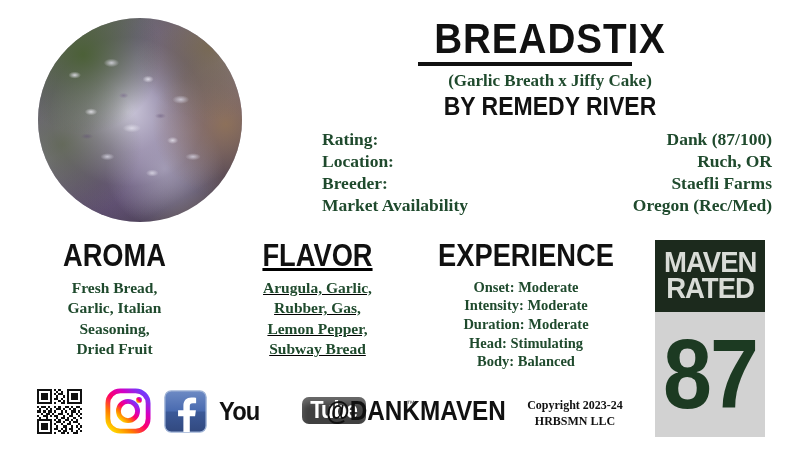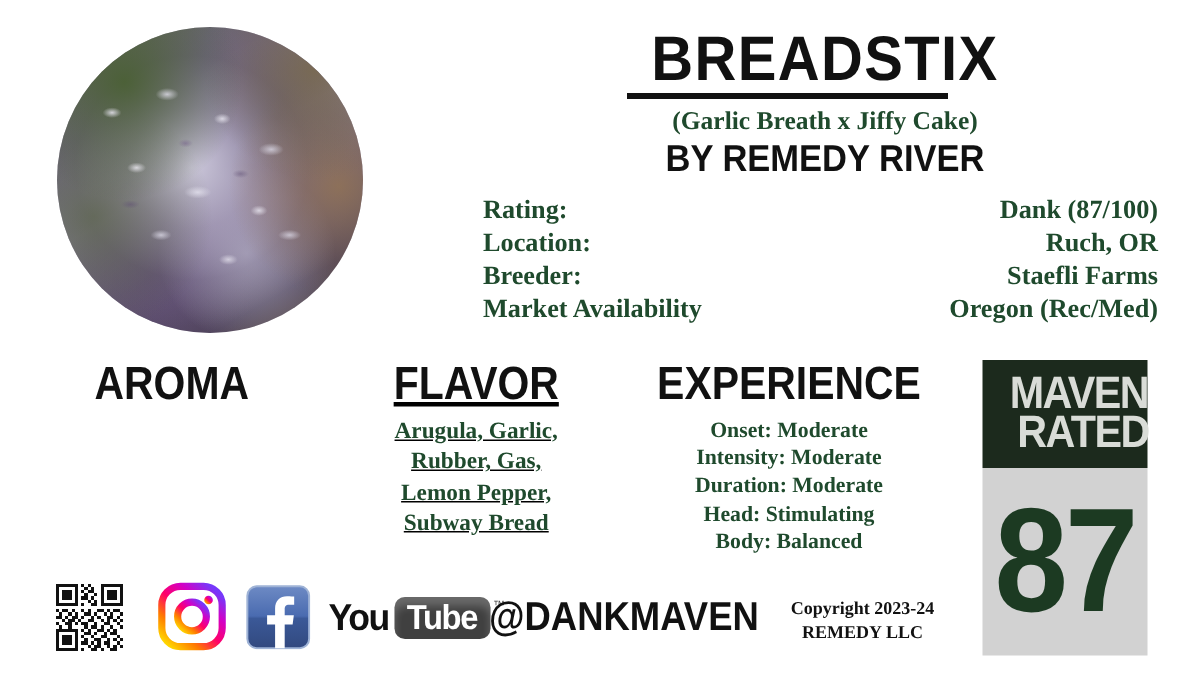--- a/index.html
+++ b/index.html
@@ -93,21 +93,21 @@
   }
   #col-aroma{left:12px;top:240px;width:205px;}
   #col-flavor{left:215px;top:240px;width:205px;text-decoration:underline;}
   #col-exp{left:418px;top:240px;width:216px;}
   #col-exp .col-body{font-size:14.5px;line-height:1.29;}
 
   
   .badge{position:absolute;left:655px;top:240px;width:110px;height:197px;}
   .badge-top{
     height:72px;background:#1c2a1d;display:flex;flex-direction:column;
-    align-items:flex-end;justify-content:center;
+    align-items:center;justify-content:center;
   }
   .badge-word{
     font-family:"Liberation Sans", sans-serif;font-weight:bold;
     color:#d9dcd7;font-size:27px;line-height:.95;letter-spacing:-1px;
     transform:scaleX(1.02) scaleY(1.12);
   }
   .badge-bottom{
     height:125px;background:#d2d2d2;display:flex;align-items:center;justify-content:center;
   }
   .badge-score{
@@ -115,21 +115,21 @@
     color:#1c3a22;font-size:88px;line-height:.85;letter-spacing:-2px;
     transform:scaleY(1.12);
   }
 
   
   .qr{position:absolute;left:37px;top:389px;width:45px;height:45px;}
   .qr svg{display:block;}
 
   .ig{position:absolute;left:105px;top:388px;width:46px;height:46px;}
   .fb{position:absolute;left:164px;top:390px;width:43px;height:43px;}
-  .yt{position:absolute;left:218px;top:397px;height:30px;display:flex;align-items:center;}
+  .yt{position:absolute;left:218px;top:397px;height:30px;display:flex;align-items:flex-start;gap:39px;}
   .yt-you{font-family:"Liberation Sans", sans-serif;font-weight:bold;font-size:25px;
     color:#111;letter-spacing:-1px;transform:scaleX(.95);}
   .yt-box{background:#404040;border-radius:7px;margin-left:3px;padding:1px 7px 2px 7px;
     box-shadow:inset 0 6px 6px rgba(255,255,255,.22);}
   .yt-tube{font-family:"Liberation Sans", sans-serif;font-weight:bold;font-size:23px;
     color:#fff;letter-spacing:-1px;transform:scaleX(.95);display:block;line-height:1.05;}
   .yt-tm{font-family:"Liberation Sans", sans-serif;font-size:8px;color:#444;
     margin-left:2px;align-self:flex-start;margin-top:2px;}
 
   .handle{
@@ -172,20 +172,26 @@
       <span class="spec-value">Staefli Farms</span>
     </div>
     <div class="spec-row">
       <span class="spec-label">Market Availability</span>
       <span class="spec-value">Oregon (Rec/Med)</span>
     </div>
   </div>
 
   <div class="col" id="col-aroma">
     <div class="col-head">AROMA</div>
+    <div class="col-body">
+        <div>Fresh Bread,</div>
+        <div>Garlic, Italian</div>
+        <div>Seasoning,</div>
+        <div>Dried Fruit</div>
+      </div>
   </div>
 
   <div class="col" id="col-flavor">
     <div class="col-head">FLAVOR</div>
     <div class="col-body">
         <div>Arugula, Garlic,</div>
         <div>Rubber, Gas,</div>
         <div>Lemon Pepper,</div>
         <div>Subway Bread</div>
       </div>
@@ -364,16 +370,16 @@
     <span class="yt-box">
       <span class="yt-tube">Tube</span>
     </span>
     <span class="yt-tm">™</span>
   </div>
 
   <div class="handle">@DANKMAVEN</div>
 
   <div class="copyright">
     <div>Copyright 2023-24</div>
-    <div>REMEDY LLC</div>
+    <div>HRBSMN LLC</div>
   </div>
 
 </div>
 
 </body></html>

